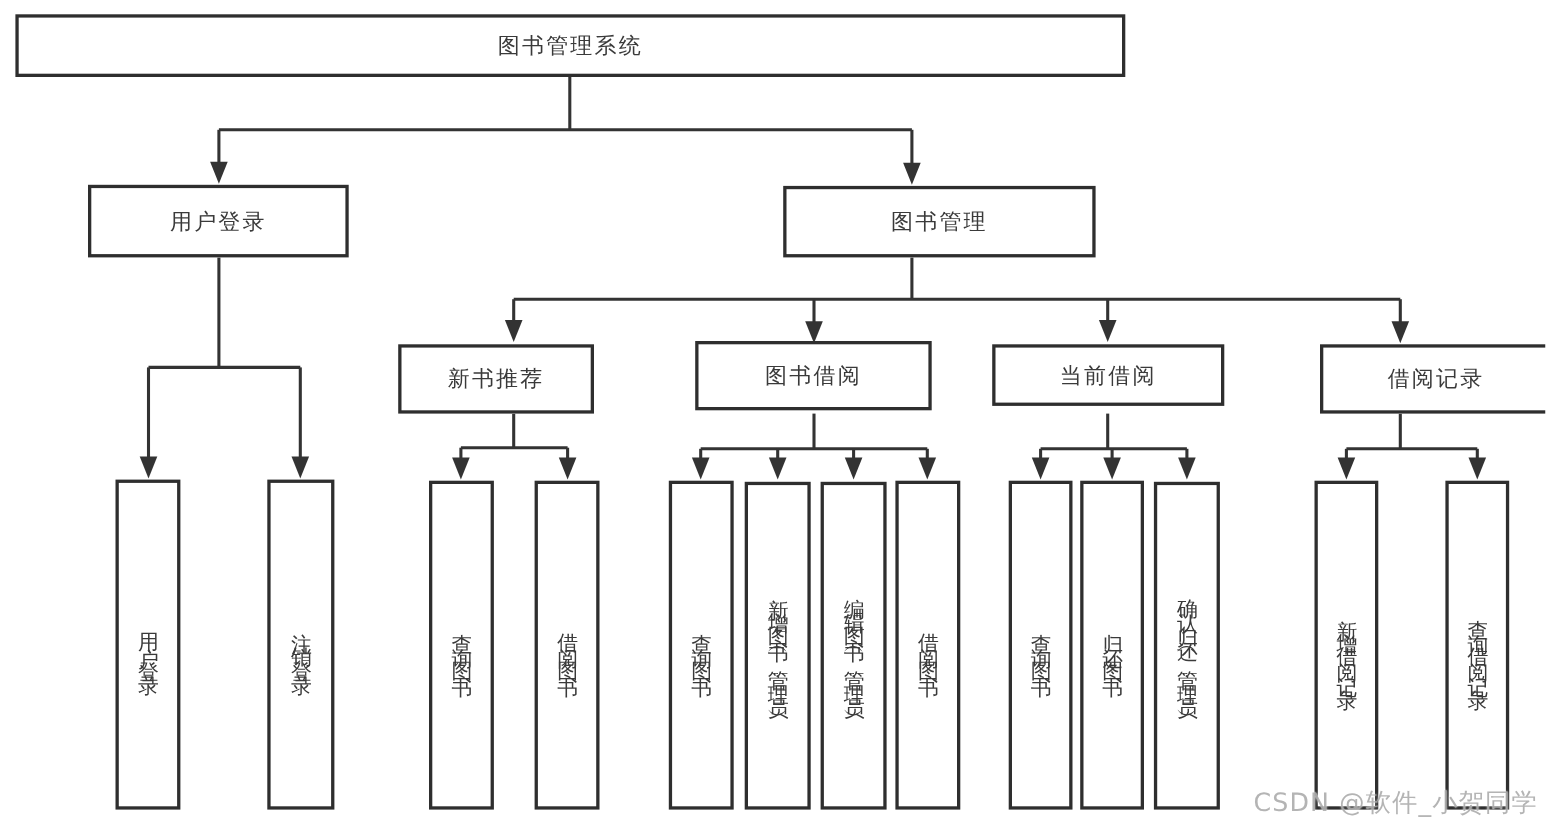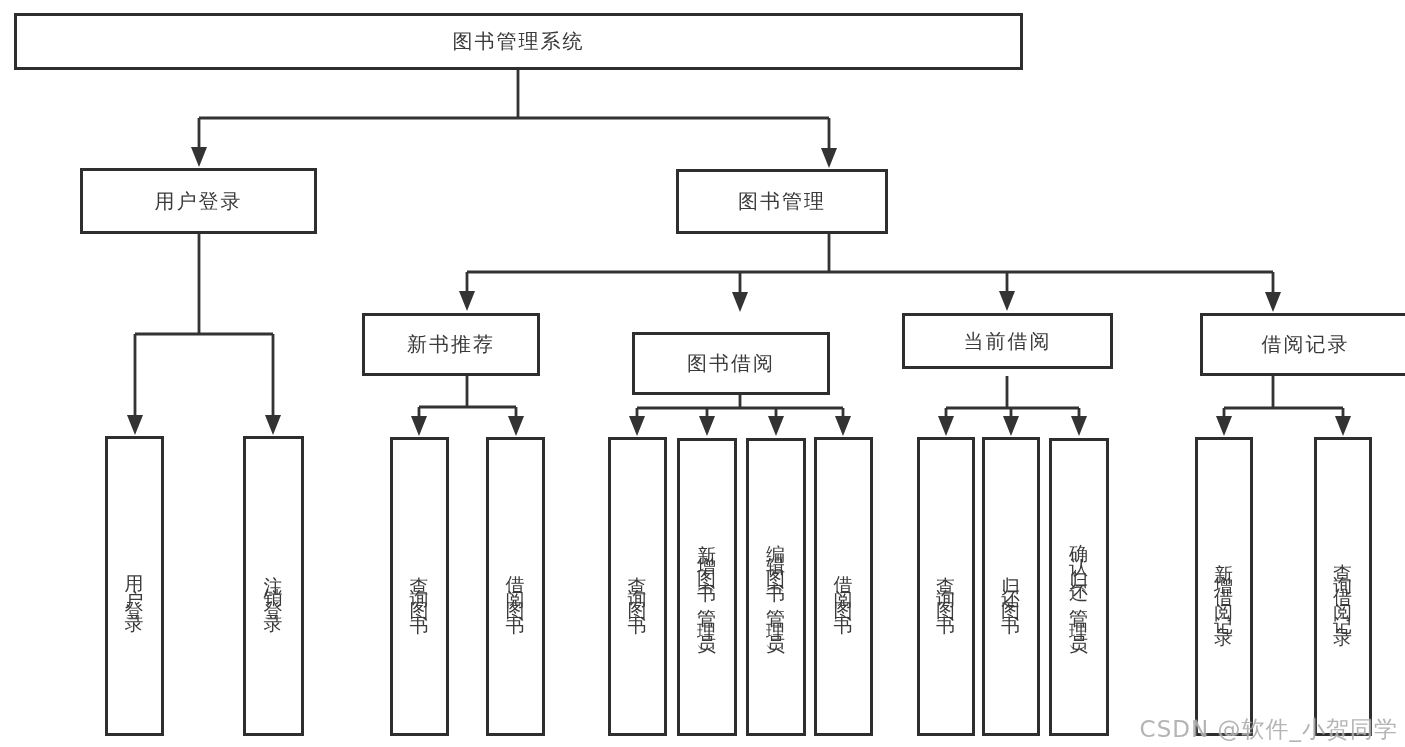--- a/index.html
+++ b/index.html
@@ -141,35 +141,35 @@
     </g>
   </svg>
 
   <div class="node" style="left:14px;top:13px;width:1009px;height:57px">
     <span class="hlabel">图书管理系统</span>
   </div>
 
   <div class="node" style="left:80px;top:168px;width:237px;height:66px">
     <span class="hlabel">用户登录</span>
   </div>
-  <div class="node" style="left:676px;top:169px;width:212px;height:65px">
+  <div class="node" style="left:712px;top:169px;width:284px;height:65px">
     <span class="hlabel">图书管理</span>
   </div>
 
   <div class="node" style="left:105px;top:436px;width:59px;height:300px">
     <span class="vlabel">用户登录</span>
   </div>
   <div class="node" style="left:243px;top:436px;width:61px;height:300px">
     <span class="vlabel">注销登录</span>
   </div>
 
   <div class="node" style="left:362px;top:313px;width:178px;height:63px">
     <span class="hlabel">新书推荐</span>
   </div>
-  <div class="node" style="left:632px;top:332px;width:198px;height:63px">
+  <div class="node" style="left:632px;top:310px;width:215px;height:63px">
     <span class="hlabel">图书借阅</span>
   </div>
   <div class="node" style="left:902px;top:313px;width:211px;height:56px">
     <span class="hlabel">当前借阅</span>
   </div>
   <div class="node" style="left:1200px;top:313px;width:211px;height:63px">
     <span class="hlabel">借阅记录</span>
   </div>
 
   <div class="node" style="left:390px;top:437px;width:59px;height:299px">

